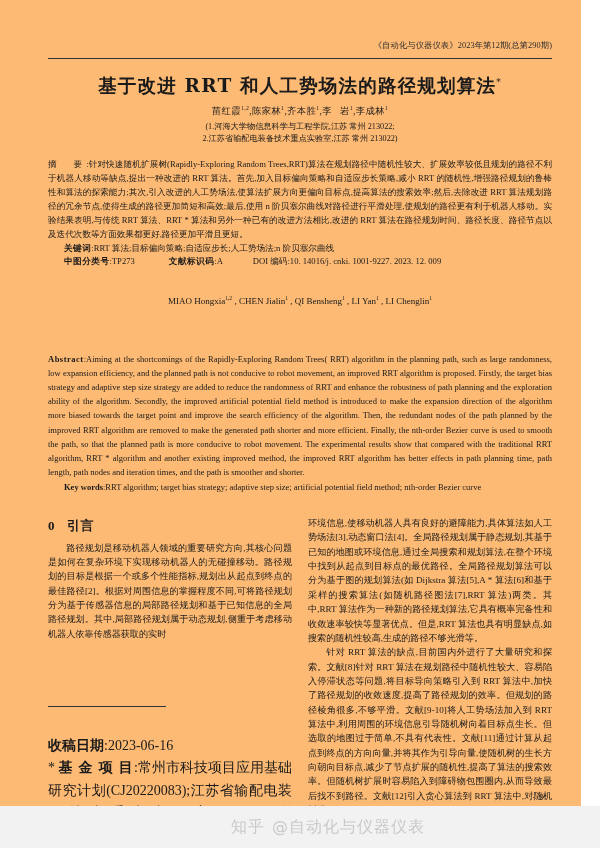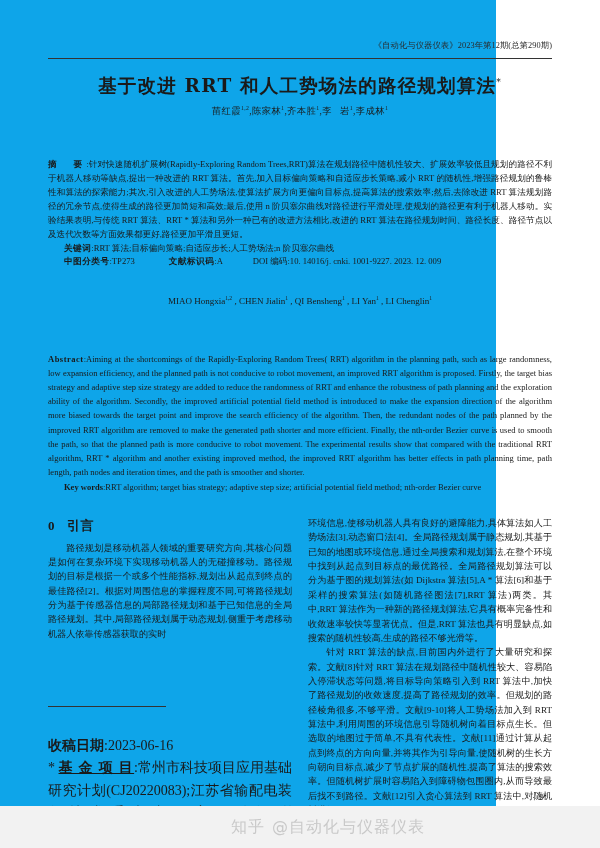--- a/index.html
+++ b/index.html
@@ -12,23 +12,23 @@
     height: 848px;
     position: relative;
     font-family: "Liberation Serif", "DejaVu Serif", serif;
     color: #1a1a1a;
     overflow: hidden;
   }
 
   .page {
     position: absolute;
     left: 0; top: 0;
-    width: 496px;
+    width: 581px;
     height: 848px;
-    background: #0ea5e9;
+    background: #fdba74;
   }
 
   
   .runhead {
     position: absolute;
     left: 48px;
     top: 40px;
     width: 504px;
     text-align: right;
     font-size: 8.3px;
@@ -77,21 +77,21 @@
     top: 158px;
     width: 504px;
     font-size: 8.6px;
     line-height: 1.62;
     text-align: justify;
     text-justify: inter-character;
   }
   .cn-abs p { margin: 0; }
   .cn-abs .lead { text-indent: 0; }
   .lbl { font-weight: bold; letter-spacing: .5px; }
-  .lbl-wide { font-weight: bold; letter-spacing: 4px; }
+  .lbl-wide { font-weight: normal; letter-spacing: 4px; }
   .kv-row { margin-top: 1px; text-indent: 16px; }
   .clsrow { margin-top: 1px; text-indent: 16px; }
   .clsrow .gap { display: inline-block; width: 34px; }
   .clsrow .gap2 { display: inline-block; width: 30px; }
 
   
   .en-title {
     position: absolute;
     left: 40px; top: 272px; width: 520px;
     text-align: center;
@@ -161,21 +161,21 @@
     left: 48px;
     top: 714px;
     width: 244px;
     font-size: 14px;
     line-height: 1.6;
     text-align: justify;
     text-justify: inter-character;
     margin-top: 21px;
   }
   .footnote p { margin: 0; }
-  .footnote .fund { letter-spacing: 1.3px; text-decoration: underline; }
+  .footnote .fund { letter-spacing: 1.3px; }
   .footnote b { font-weight: bold; }
 
   
   .folio {
     position: absolute;
     left: 308px;
     top: 792px;
     width: 244px;
     text-align: right;
     font-size: 9px;
@@ -209,20 +209,24 @@
 <body>
 
 <div class="page">
 
   <div class="runhead">《自动化与仪器仪表》2023年第12期(总第290期)</div>
   <div class="runhead-rule"></div>
 
   <div class="title-zone">
     <div class="cn-title"><span>基于改进 RRT 和人工势场法的路径规划算法</span><span class="star">*</span></div>
     <div class="cn-authors">苗红霞<sup>1,2</sup>,陈家林<sup>1</sup>,齐本胜<sup>1</sup>,李&nbsp;&nbsp;&nbsp;岩<sup>1</sup>,李成林<sup>1</sup></div>
+    <div class="cn-affil">
+      <div>(1.河海大学物信息科学与工程学院,江苏 常州 213022;</div>
+      <div>2.江苏省输配电装备技术重点实验室,江苏 常州 213022)</div>
+    </div>
   </div>
 
   <div class="cn-abs">
     <p class="lead"><span class="lbl-wide">摘　要</span><span>:针对快速随机扩展树(Rapidly-Exploring Random Trees,RRT)算法在规划路径中随机性较大、扩展效率较低且规划的路径不利于机器人移动等缺点,提出一种改进的 RRT 算法。首先,加入目标偏向策略和自适应步长策略,减小 RRT 的随机性,增强路径规划的鲁棒性和算法的探索能力;其次,引入改进的人工势场法,使算法扩展方向更偏向目标点,提高算法的搜索效率;然后,去除改进 RRT 算法规划路径的冗余节点,使得生成的路径更加简短和高效;最后,使用 n 阶贝塞尔曲线对路径进行平滑处理,使规划的路径更有利于机器人移动。实验结果表明,与传统 RRT 算法、RRT * 算法和另外一种已有的改进方法相比,改进的 RRT 算法在路径规划时间、路径长度、路径节点以及迭代次数等方面效果都更好,路径更加平滑且更短。</span></p>
     <p class="kv-row"><span class="lbl">关键词</span><span>:RRT 算法;目标偏向策略;自适应步长;人工势场法;n 阶贝塞尔曲线</span></p>
     <p class="clsrow"><span class="lbl">中图分类号</span><span>:TP273</span><span class="gap"></span><span class="lbl">文献标识码</span><span>:A</span><span class="gap2"></span><span>DOI 编码</span><span>:10. 14016/j. cnki. 1001-9227. 2023. 12. 009</span></p>
   </div>
 
   <div class="en-authors">MIAO Hongxia<sup>1,2</sup> , CHEN Jialin<sup>1</sup> , QI Bensheng<sup>1</sup> , LI Yan<sup>1</sup> , LI Chenglin<sup>1</sup></div>
 

